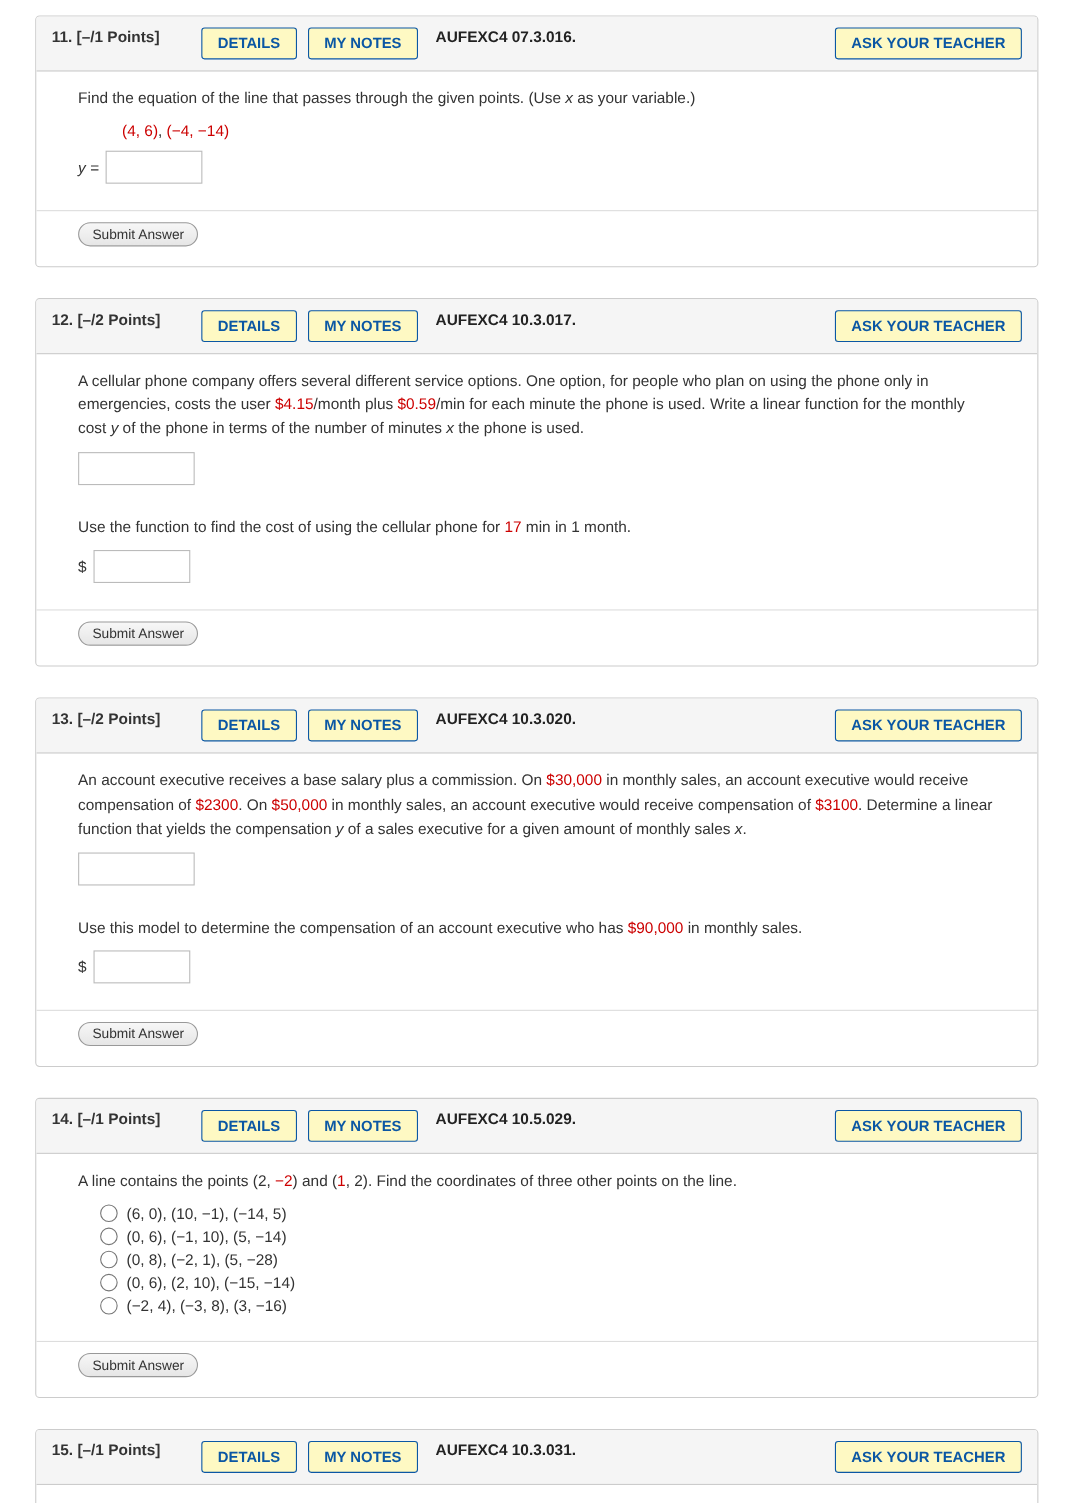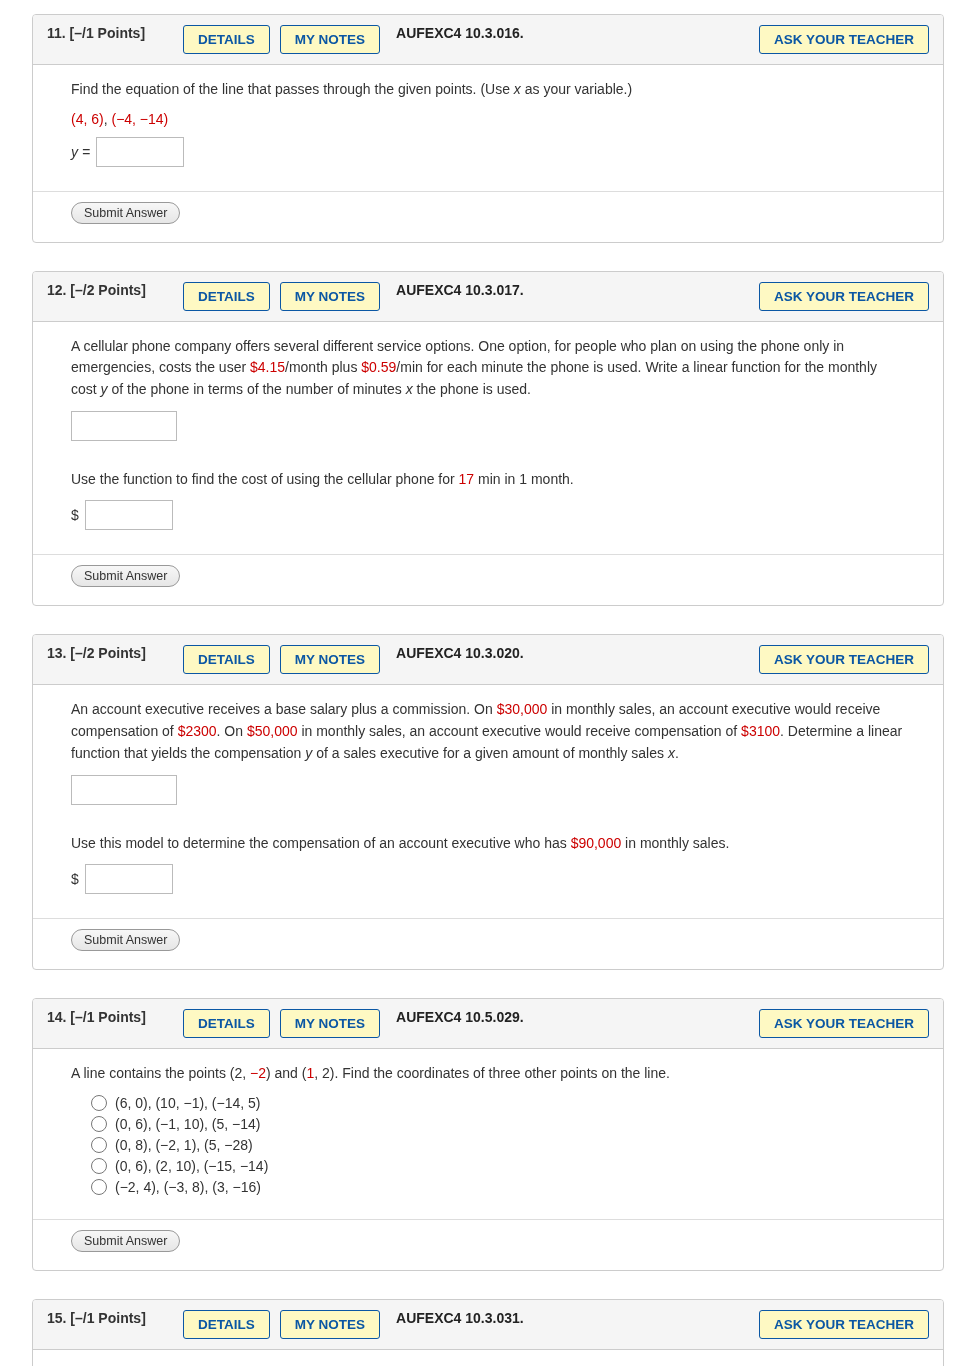--- a/index.html
+++ b/index.html
@@ -6,42 +6,42 @@
   .page{width:976px;margin:0 auto;padding:0 0 40px 0}
   .q{border:1px solid #ccc;border-radius:4px;margin:14px 32px 28px 32px;background:#fff;overflow:hidden}
   .qhdr{background:#f5f5f5;border-bottom:1px solid #ccc;display:flex;padding:10px 14px;gap:10px}
   .qnum{font-weight:bold;min-width:126px}
   .btn{border:1.5px solid #0b57a4;color:#0b57a4;font-weight:bold;background:#fef9c3;padding:6px 14px;border-radius:3px;cursor:pointer;font-size:13.5px}
   .btn.ask{margin-left:auto}
   .code{font-weight:bold;color:#222;margin-left:6px}
   .qbody{padding:14px 38px 18px 38px}
   .prompt{line-height:1.55;margin-bottom:10px}
   .red{color:#c00}
-  .ind{}
+  .ind{margin-left:40px}
   .row{display:flex;align-items:center;gap:6px;margin:10px 0}
   .mi{font-style:italic}
   input.text{border:1px solid #bbb;height:24px;padding:2px 4px;font-size:13px}
   input.sm{width:78px}
   input.md{width:96px}
   .submit{background:linear-gradient(#f7f7f7,#e6e6e6);border:1px solid #999;border-radius:14px;padding:3px 12px;font-size:12.5px;cursor:pointer;color:#333}
   .submitwrap{border-top:1px solid #ddd;margin:24px -38px 0 -38px;padding:10px 38px 0 38px}
   .opts{margin:6px 0 0 20px}
   .opt{display:flex;align-items:flex-end;gap:8px;margin:5px 0}
   .radio{width:14px;height:14px;border:1.5px solid #777;border-radius:50%;display:inline-block;flex:none}
 </style>
 </head>
 <body>
 <div class="page">
 
 <div class="q">
   <div class="qhdr">
     <span class="qnum"><span>11.</span> <span>[–/1 Points]</span></span>
     <button class="btn">DETAILS</button>
     <button class="btn">MY NOTES</button>
-    <span class="code">AUFEXC4 10.3.016.</span>
+    <span class="code">AUFEXC4 07.3.016.</span>
     <button class="btn ask">ASK YOUR TEACHER</button>
   </div>
   <div class="qbody">
     <div class="prompt">
       <span>Find the equation of the line that passes through the given points. (Use </span><span class="mi">x</span><span> as your variable.)</span>
     </div>
     <div class="ind">
       <span class="red">(4, 6)</span><span>, </span><span class="red">(−4, −14)</span>
     </div>
     <div class="row">

